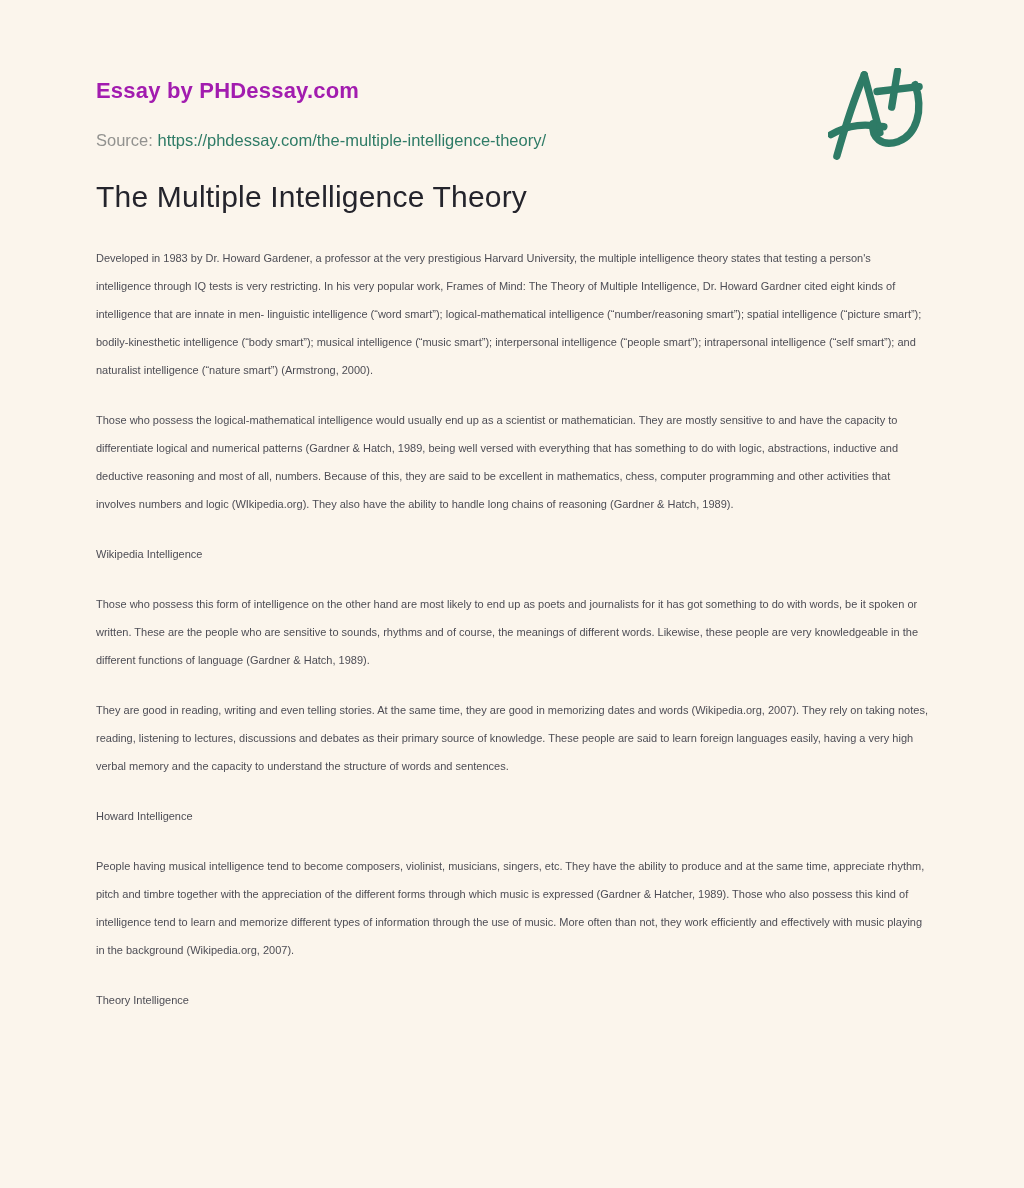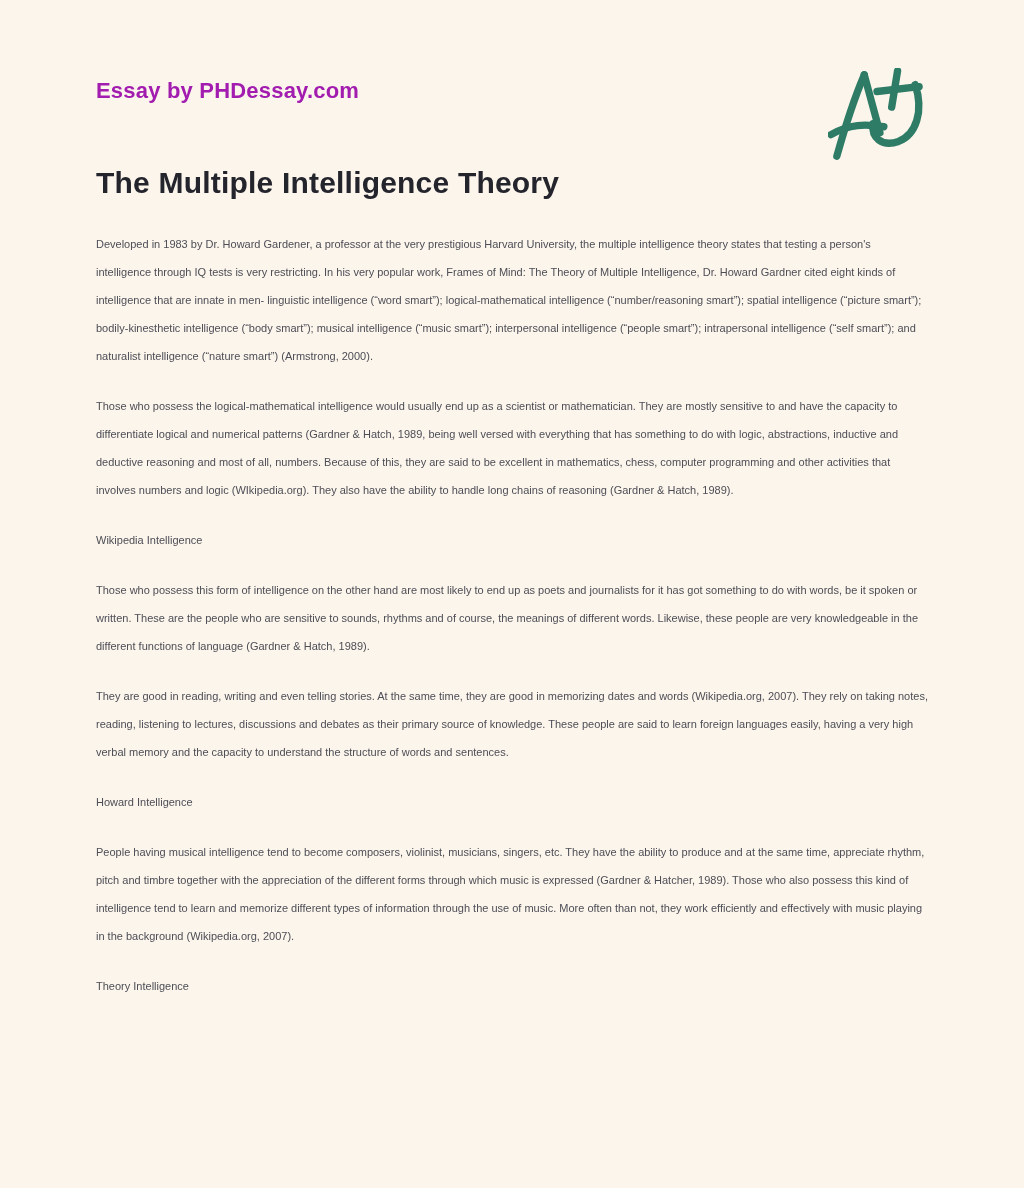--- a/index.html
+++ b/index.html
@@ -32,24 +32,24 @@
     text-decoration: none;
   }
   .logo {
     position: absolute;
     top: 68px;
     right: 98px;
     width: 98px;
     height: 94px;
   }
   .title {
-    margin-top: 62px;
+    margin-top: 30px;
     margin-bottom: 30px;
     font-size: 30px;
-    font-weight: 700;
+    font-weight: 400;
     color: #24242c;
     letter-spacing: 0.2px;
   }
   .article-body p {
     font-size: 11px;
     line-height: 28px;
     color: #4d4d55;
     margin-bottom: 22px;
     max-width: 832px;
   }
@@ -57,20 +57,24 @@
     margin-bottom: 22px;
   }
 </style>
 </head>
 <body>
 
 <div class="page">
 
   <div class="byline">Essay by PHDessay.com</div>
 
+  <div class="source-line">
+    <span>Source:</span>
+    <a href="#">https://phdessay.com/the-multiple-intelligence-theory/</a>
+  </div>
 
   <div class="logo">
     <svg viewBox="0 0 100 96" width="98" height="94" fill="none" stroke="#2e7b66" stroke-width="7.5" stroke-linecap="round" stroke-linejoin="round">
       <path d="M9,90 C18,58 28,28 37,7"></path>
       <path d="M37,7 L53,66"></path>
       <path d="M3,68 C22,57 38,57 57,60"></path>
       <path d="M71,3 L65,40"></path>
       <path d="M50,24 L93,19"></path>
       <path d="M89,17 C98,44 90,68 72,75 C55,81 44,71 46,57"></path>
     </svg>

